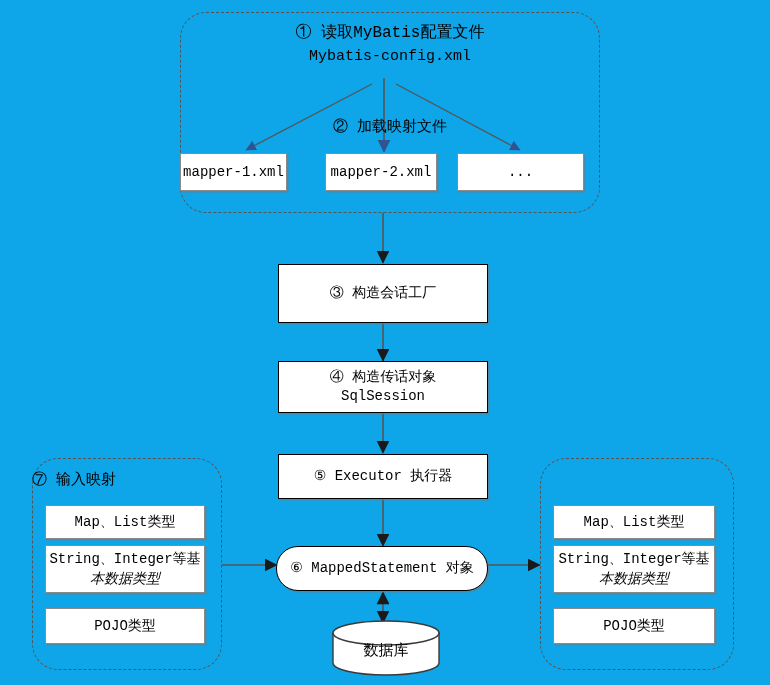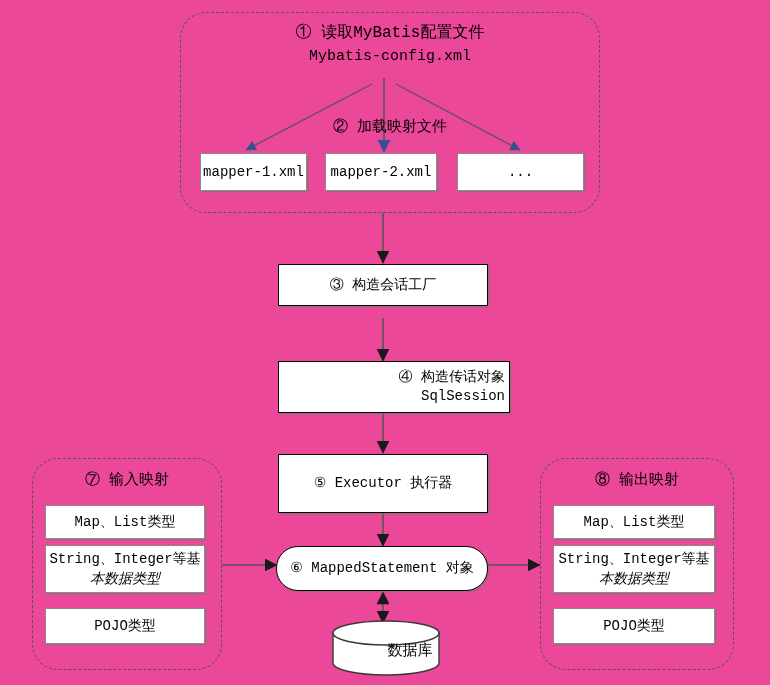--- a/index.html
+++ b/index.html
@@ -4,21 +4,21 @@
 <style>
   html, body {
     margin: 0;
     padding: 0;
     background: #ffffff;
   }
   #canvas {
     position: relative;
     width: 770px;
     height: 685px;
-    background: #ec4899;
+    background: #0ea5e9;
     font-family: "Liberation Mono", "DejaVu Sans Mono", monospace;
     overflow: hidden;
   }
   svg#wires {
     position: absolute;
     left: 0;
     top: 0;
     width: 770px;
     height: 685px;
     pointer-events: none;
@@ -28,21 +28,21 @@
     position: absolute;
     border: 1.5px dashed #555555;
     border-radius: 26px;
     background: transparent;
     box-sizing: border-box;
   }
   .group-title {
     position: absolute;
     left: 0;
     right: 0;
-    text-align: center;
+    text-align: left;
     font-size: 15px;
     color: #000000;
     white-space: nowrap;
     font-family: "Liberation Sans", "DejaVu Sans", sans-serif;
   }
   
   .node {
     position: absolute;
     box-sizing: border-box;
     border: 1px solid #8a8a8a;
@@ -123,40 +123,40 @@
     </g>
   </svg>
 
   <div class="group" style="left:180px; top:12px; width:420px; height:201px;"></div>
 
   <div class="free-text mono" style="left:180px; top:22px; width:420px; font-size:16px;">① 读取MyBatis配置文件</div>
   <div class="free-text mono" style="left:180px; top:117px; width:420px; font-size:15px;">② 加载映射文件</div>
 
   <div class="free-text mono" style="left:180px; top:48px; width:420px; font-size:15px;">Mybatis-config.xml</div>
 
-  <div class="node" style="left:180px; top:153px; width:107px; height:38px;margin-left:20px;">
+  <div class="node" style="left:180px; top:153px; width:107px; height:38px;">
     <span class="l1 mono">mapper-1.xml</span>
   </div>
   <div class="node" style="left:325px; top:153px; width:112px; height:38px;">
     <span class="l1 mono">mapper-2.xml</span>
   </div>
   <div class="node" style="left:457px; top:153px; width:127px; height:38px;">
     <span class="l1 mono">...</span>
   </div>
 
-  <div class="node dark" style="left:278px; top:264px; width:210px; height:42px; flex-direction:row;">
+  <div class="node dark" style="left:278px; top:264px; width:210px; height:59px; flex-direction:row;">
     <span class="l1 mix">③ 构造会话工厂</span>
   </div>
 
-  <div class="node dark" style="left:278px; top:361px; width:232px; height:52px; flex-direction:column;align-items:flex-end;">
+  <div class="node dark" style="left:278px; top:361px; width:210px; height:52px; flex-direction:column;">
     <span class="l1 mix">④ 构造传话对象</span>
     <span class="l2 mono">SqlSession</span>
   </div>
 
-  <div class="node dark" style="left:278px; top:454px; width:210px; height:59px;">
+  <div class="node dark" style="left:278px; top:454px; width:210px; height:45px;">
     <span class="l1 mix">⑤ Executor 执行器</span>
   </div>
 
   <div class="node dark" style="left:276px; top:546px; width:212px; height:45px;border-radius:22px;">
     <span class="l1 mix">⑥ MappedStatement 对象</span>
   </div>
 
   <div class="group" style="left:32px; top:458px; width:190px; height:212px;"></div>
   <div class="group-title mono" style="left:32px; top:470px; width:190px;">⑦ 输入映射</div>
 
@@ -165,28 +165,27 @@
   </div>
   <div class="node" style="left:45px; top:545px; width:160px; height:48px; flex-direction:column;">
     <span class="l1 mix">String、Integer等基</span>
     <span class="l2 han">本数据类型</span>
   </div>
   <div class="node" style="left:45px; top:608px; width:160px; height:36px;">
     <span class="l1 mix">POJO类型</span>
   </div>
 
   <div class="group" style="left:540px; top:458px; width:194px; height:212px;"></div>
-  <div class="group-title mono" style="left:540px; top:470px; width:194px;">⑧ 输出映射</div>
 
   <div class="node" style="left:553px; top:505px; width:162px; height:34px;">
     <span class="l1 mix">Map、List类型</span>
   </div>
   <div class="node" style="left:553px; top:545px; width:162px; height:48px; flex-direction:column;">
     <span class="l1 mix">String、Integer等基</span>
     <span class="l2 han">本数据类型</span>
   </div>
   <div class="node" style="left:553px; top:608px; width:162px; height:36px;">
     <span class="l1 mix">POJO类型</span>
   </div>
 
-  <div class="cyl-label" style="left:333px; top:641px; width:106px;margin-left:24px;">数据库</div>
+  <div class="cyl-label" style="left:333px; top:641px; width:106px;">数据库</div>
 
 </div>
 
 </body></html>

